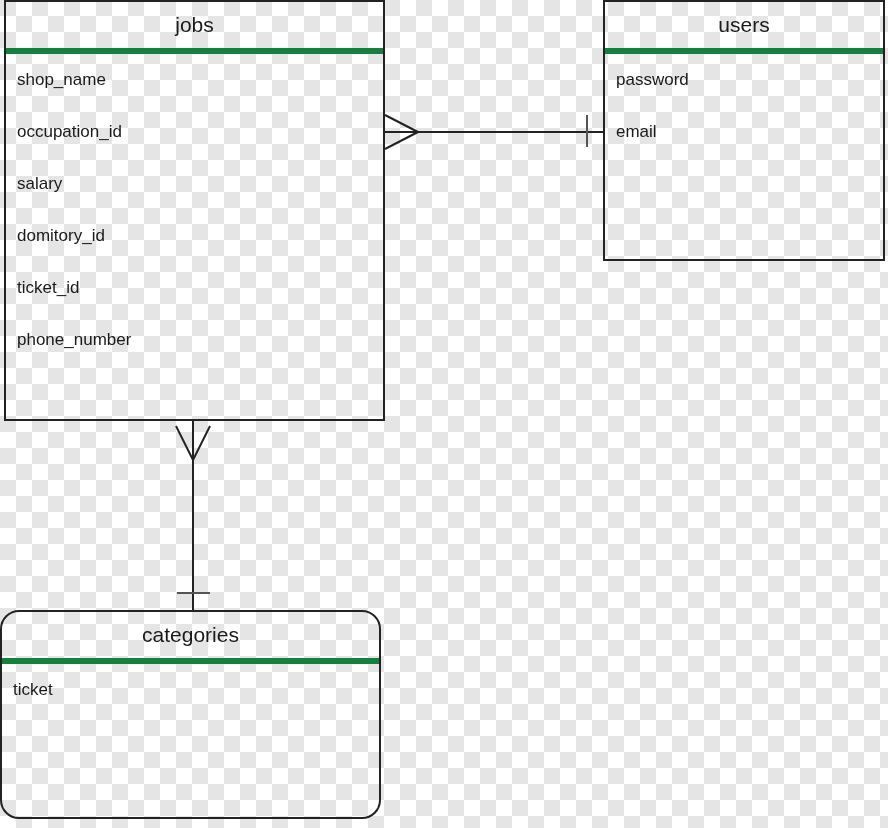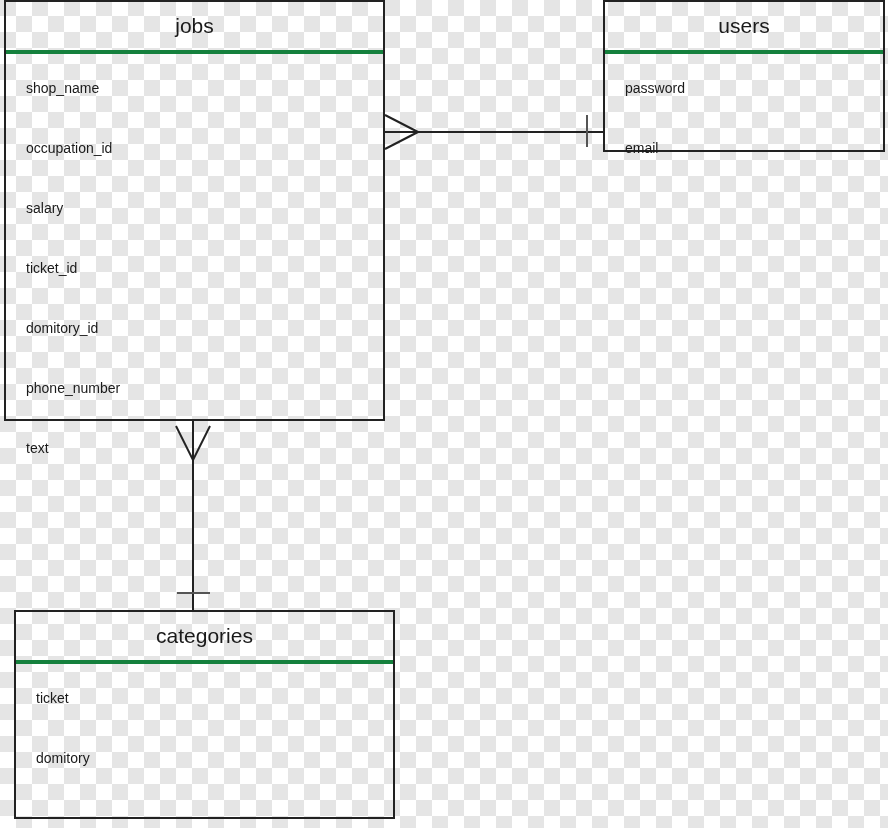--- a/index.html
+++ b/index.html
@@ -14,35 +14,34 @@
     font-family: "Liberation Sans", sans-serif;
     color: #1a1a1a;
   }
   .entity {
     position: absolute;
     border: 2px solid #222;
     box-sizing: border-box;
   }
   .entity-header {
     height: 52px;
-    border-bottom: 4px solid #15803d;
+    border-bottom: 6px solid #15803d;
     box-sizing: border-box;
     display: flex; align-items: center; justify-content: center;
     font-size: 21px;
   }
   .entity-row {
     height: 52px;
     display: flex; align-items: center;
-    padding-left: 20px;
-    font-size: 14px;
-    margin-top: 8px;
+    padding-left: 11px;
+    font-size: 17px;
   }
   #jobs { left: 4px; top: 0px; width: 381px; height: 421px; }
-  #users { left: 603px; top: 0px; width: 282px; height: 152px; }
-  #categories { left: 14px; top: 610px; width: 381px; height: 209px; }
+  #users { left: 603px; top: 0px; width: 282px; height: 261px; }
+  #categories { left: 0; top: 610px; width: 381px; height: 209px; border-radius: 19px; }
   #connectors { position: absolute; left: 0; top: 0; width: 888px; height: 828px; pointer-events: none; }
 </style>
 </head>
 <body>
 
 <svg id="connectors" viewBox="0 0 888 828">
   <g stroke="#222" stroke-width="2" fill="none">
     <line x1="385" y1="132" x2="603" y2="132"></line>
     <line x1="385" y1="115" x2="418" y2="132"></line>
     <line x1="385" y1="149" x2="418" y2="132"></line>
@@ -54,29 +53,27 @@
     <line x1="210" y1="426" x2="193" y2="460"></line>
     <line x1="177" y1="593" x2="210" y2="593" stroke="#555"></line>
   </g>
 </svg>
 
 <div class="entity" id="jobs">
   <div class="entity-header">jobs</div>
   <div class="entity-row">shop_name</div>
   <div class="entity-row">occupation_id</div>
   <div class="entity-row">salary</div>
+  <div class="entity-row">domitory_id</div>
   <div class="entity-row">ticket_id</div>
-  <div class="entity-row">domitory_id</div>
   <div class="entity-row">phone_number</div>
-  <div class="entity-row">text</div>
 </div>
 
 <div class="entity" id="users">
   <div class="entity-header">users</div>
   <div class="entity-row">password</div>
   <div class="entity-row">email</div>
 </div>
 
 <div class="entity" id="categories">
   <div class="entity-header">categories</div>
   <div class="entity-row">ticket</div>
-  <div class="entity-row">domitory</div>
 </div>
 
 </body></html>

